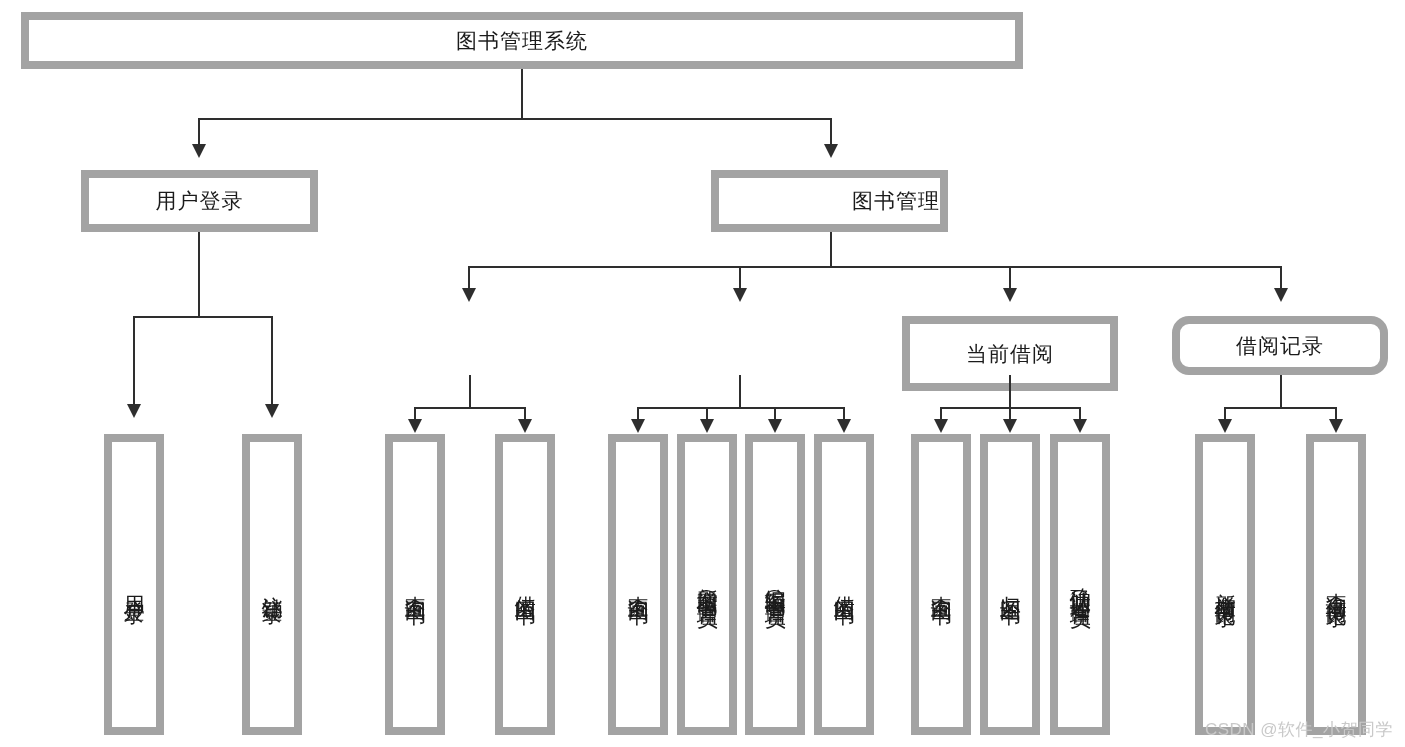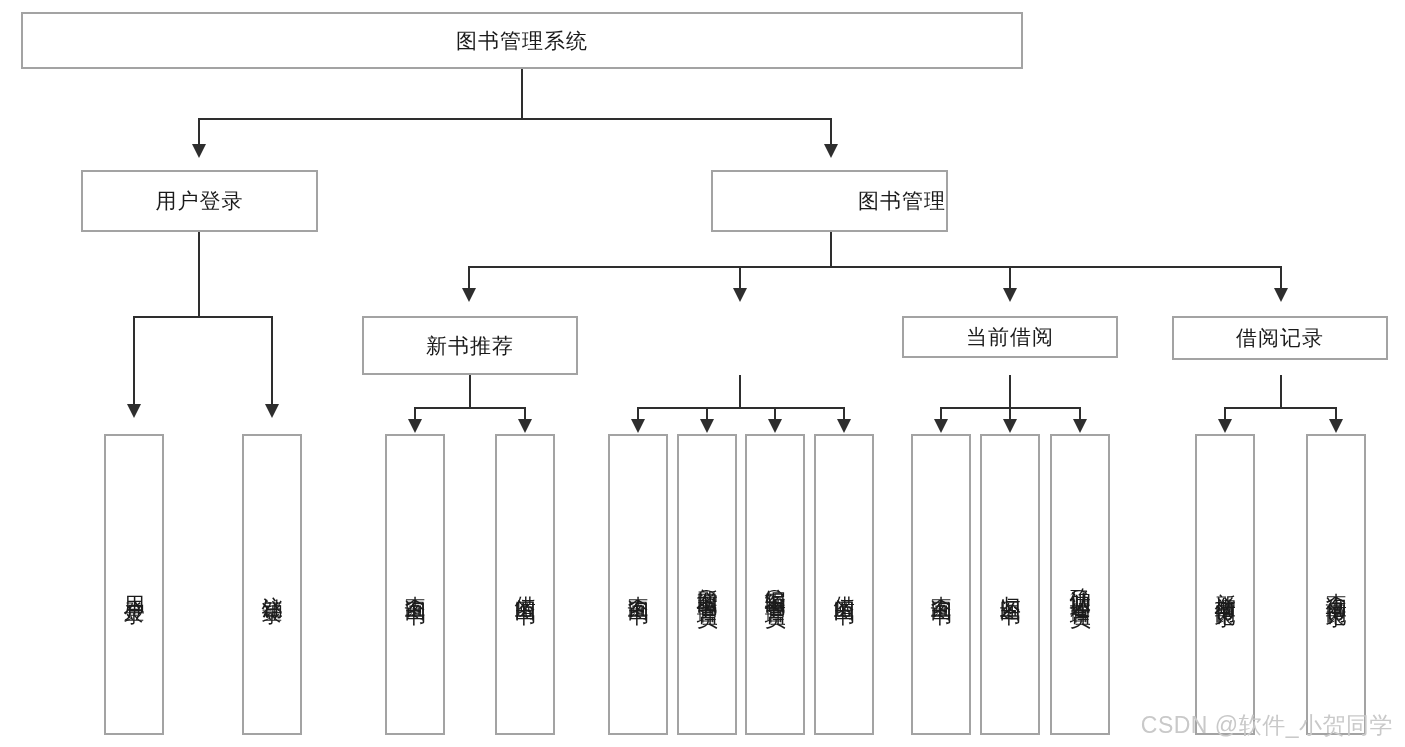--- a/index.html
+++ b/index.html
@@ -11,21 +11,21 @@
     position: relative;
     width: 1405px;
     height: 747px;
     background: #ffffff;
     font-family: "Liberation Sans", "DejaVu Sans", sans-serif;
     overflow: hidden;
   }
   .node {
     position: absolute;
     box-sizing: border-box;
-    border: 2px solid #a3a3a3;
+    border: 8px solid #a3a3a3;
     background: #ffffff;
     display: flex;
     align-items: center;
     justify-content: center;
     color: #1b1b1b;
   }
   .node.h {
     font-size: 21px;
     letter-spacing: 1px;
   }
@@ -52,21 +52,21 @@
     height: 0;
     border-left: 7px solid transparent;
     border-right: 7px solid transparent;
     border-top: 14px solid #2e2e2e;
   }
   #watermark {
     position: absolute;
     right: 12px;
     bottom: 6px;
     color: #c9c9c9;
-    font-size: 23px;
+    font-size: 17px;
     letter-spacing: 0.5px;
     white-space: nowrap;
   }
 </style>
 </head>
 <body>
 
 <div id="canvas">
 
   <div class="node h" style="left:21px; top:12px; width:1002px; height:57px;">
@@ -105,27 +105,24 @@
 
   <div class="edge vline" style="left:739px; top:266px; width:2px; height:24px;"></div>
   <div class="arrow" style="left:733px; top:288px;"></div>
 
   <div class="edge vline" style="left:1009px; top:266px; width:2px; height:24px;"></div>
   <div class="arrow" style="left:1003px; top:288px;"></div>
 
   <div class="edge vline" style="left:1280px; top:266px; width:2px; height:24px;"></div>
   <div class="arrow" style="left:1274px; top:288px;"></div>
 
-  <div class="node h" style="left:362px; top:316px; width:216px; height:59px;">
-    <span>新书推荐</span>
-  </div>
-  <div class="node h" style="left:902px; top:316px; width:216px; height:42px;">
+  <div class="node h" style="left:902px; top:316px; width:216px; height:75px;">
     <span>当前借阅</span>
   </div>
-  <div class="node h" style="left:1172px; top:316px; width:216px; height:44px;">
+  <div class="node h" style="left:1172px; top:316px; width:216px; height:59px;border-radius:17px;">
     <span>借阅记录</span>
   </div>
 
   <div class="edge vline" style="left:469px; top:375px; width:2px; height:33px;"></div>
   <div class="edge hline" style="left:414px; top:407px; width:112px; height:2px;"></div>
   <div class="edge vline" style="left:414px; top:407px; width:2px; height:14px;"></div>
   <div class="arrow" style="left:408px; top:419px;"></div>
   <div class="edge vline" style="left:524px; top:407px; width:2px; height:14px;"></div>
   <div class="arrow" style="left:518px; top:419px;"></div>
 

